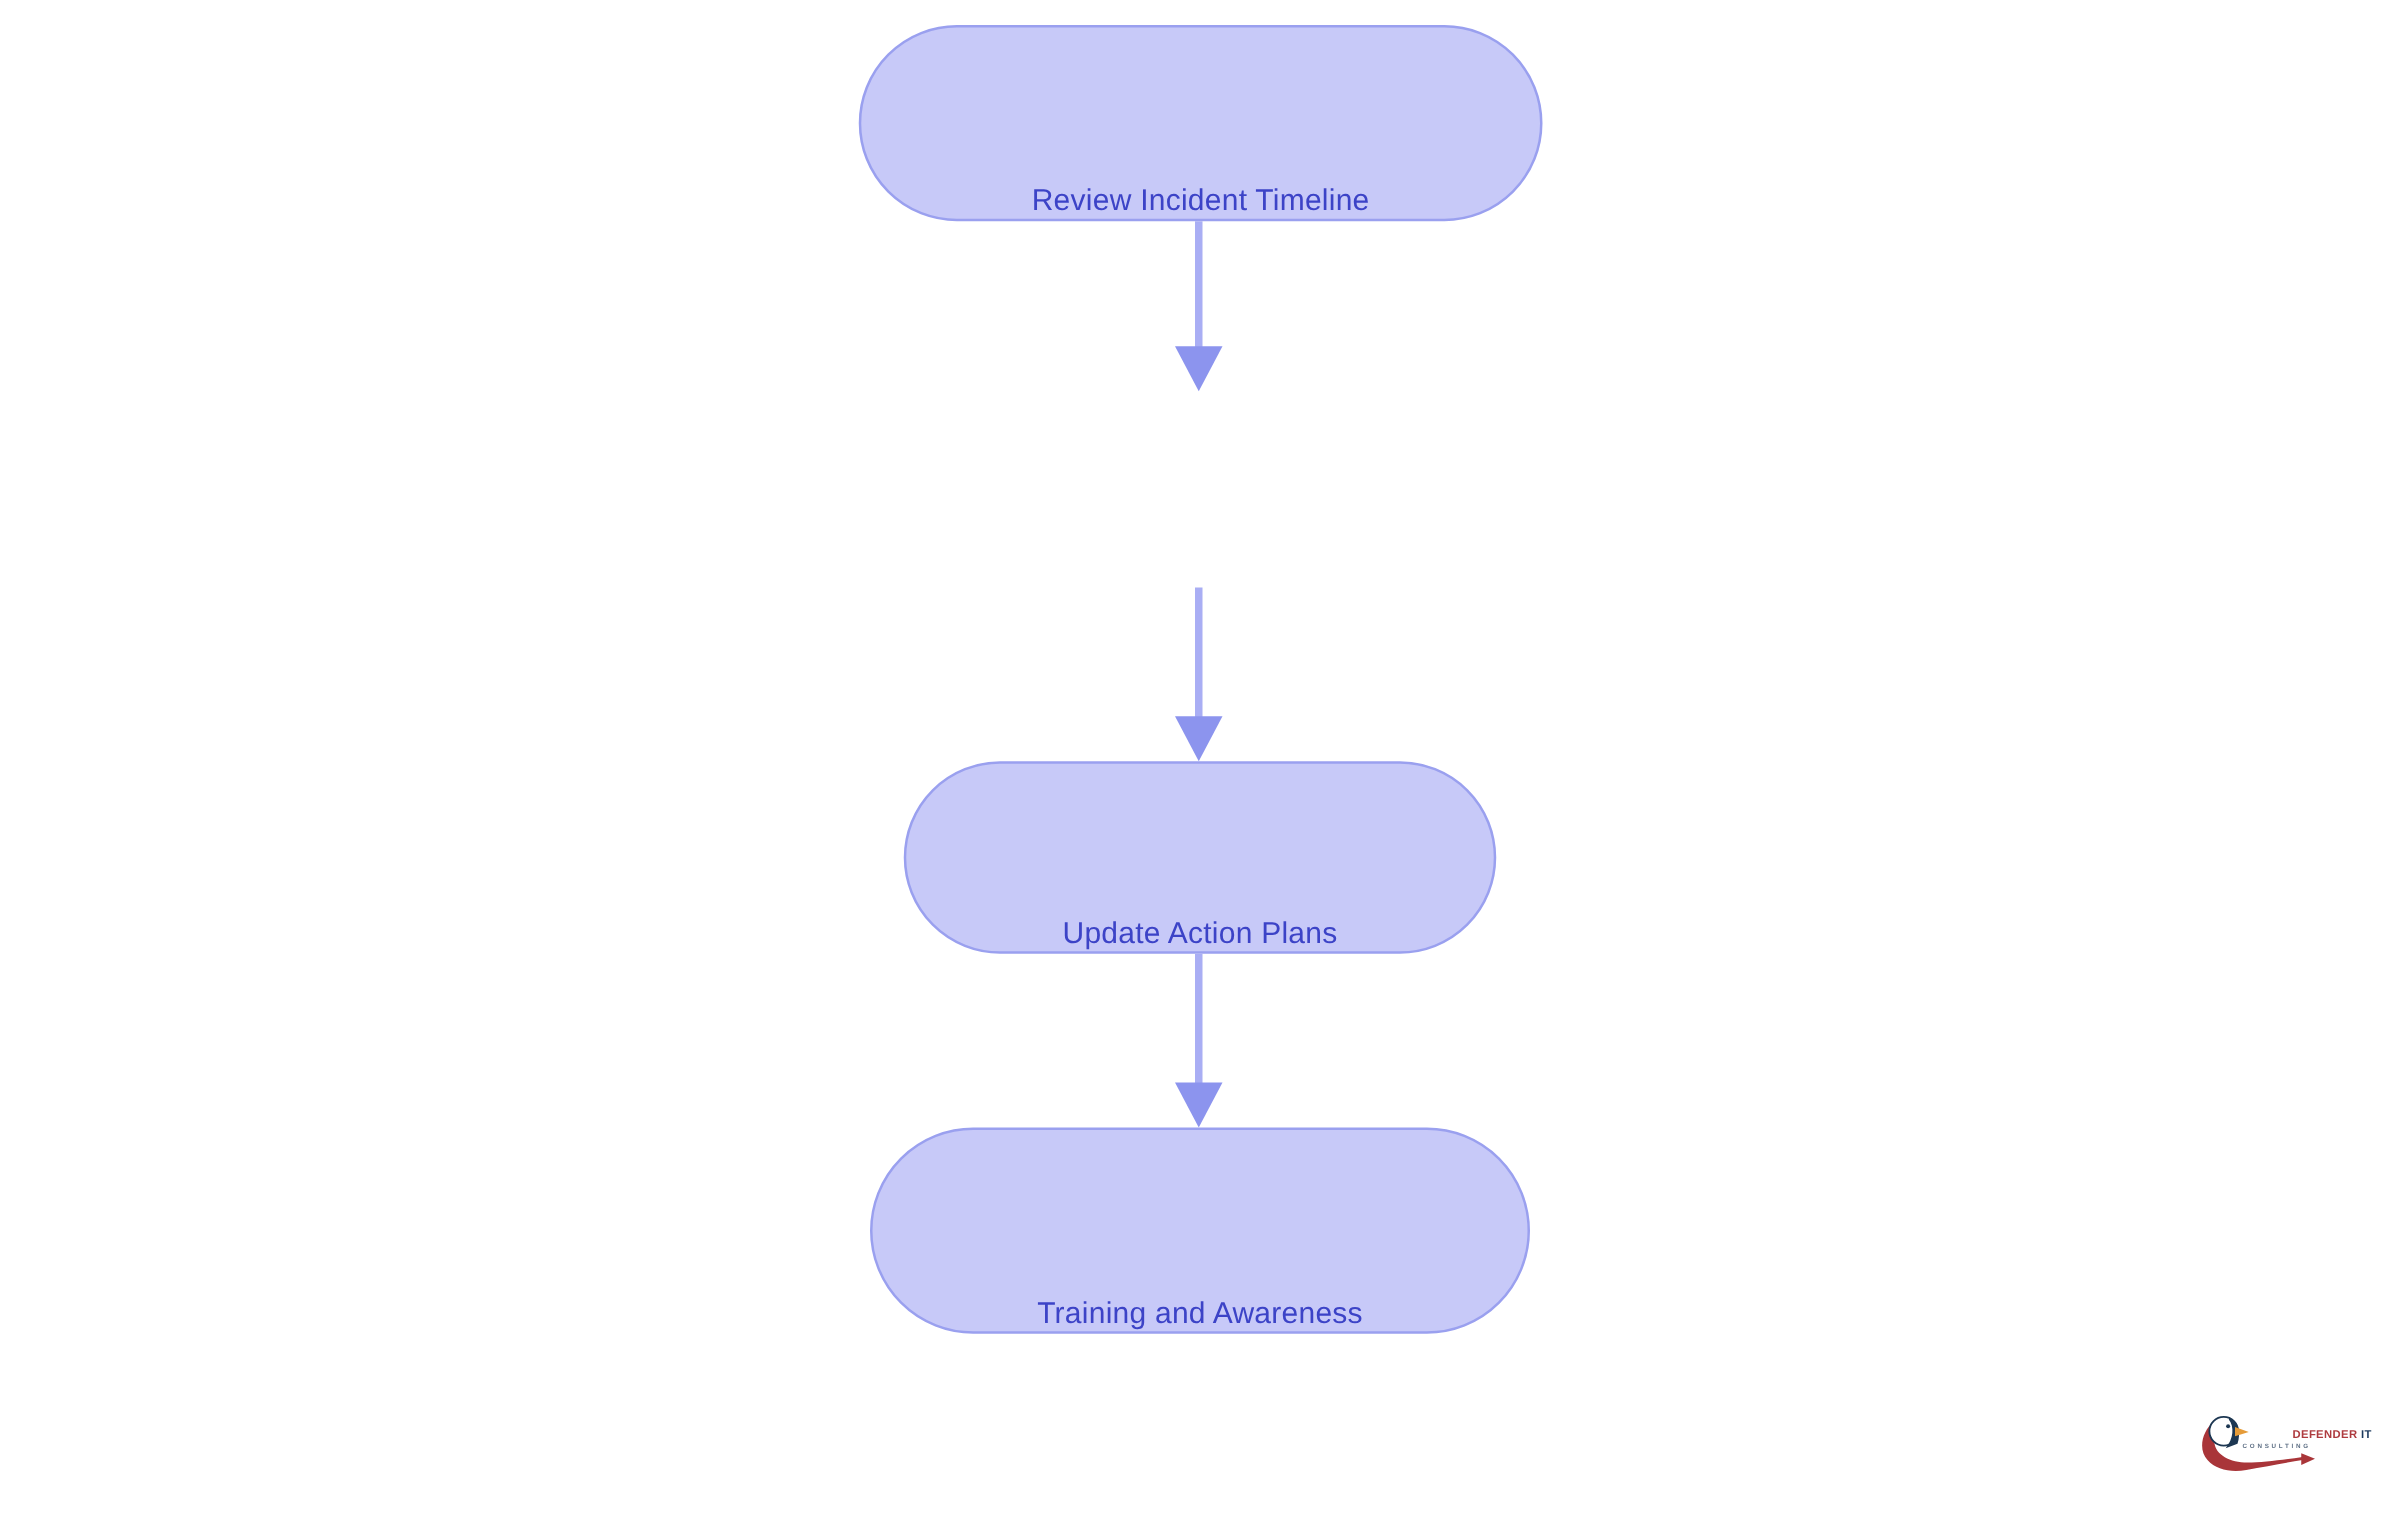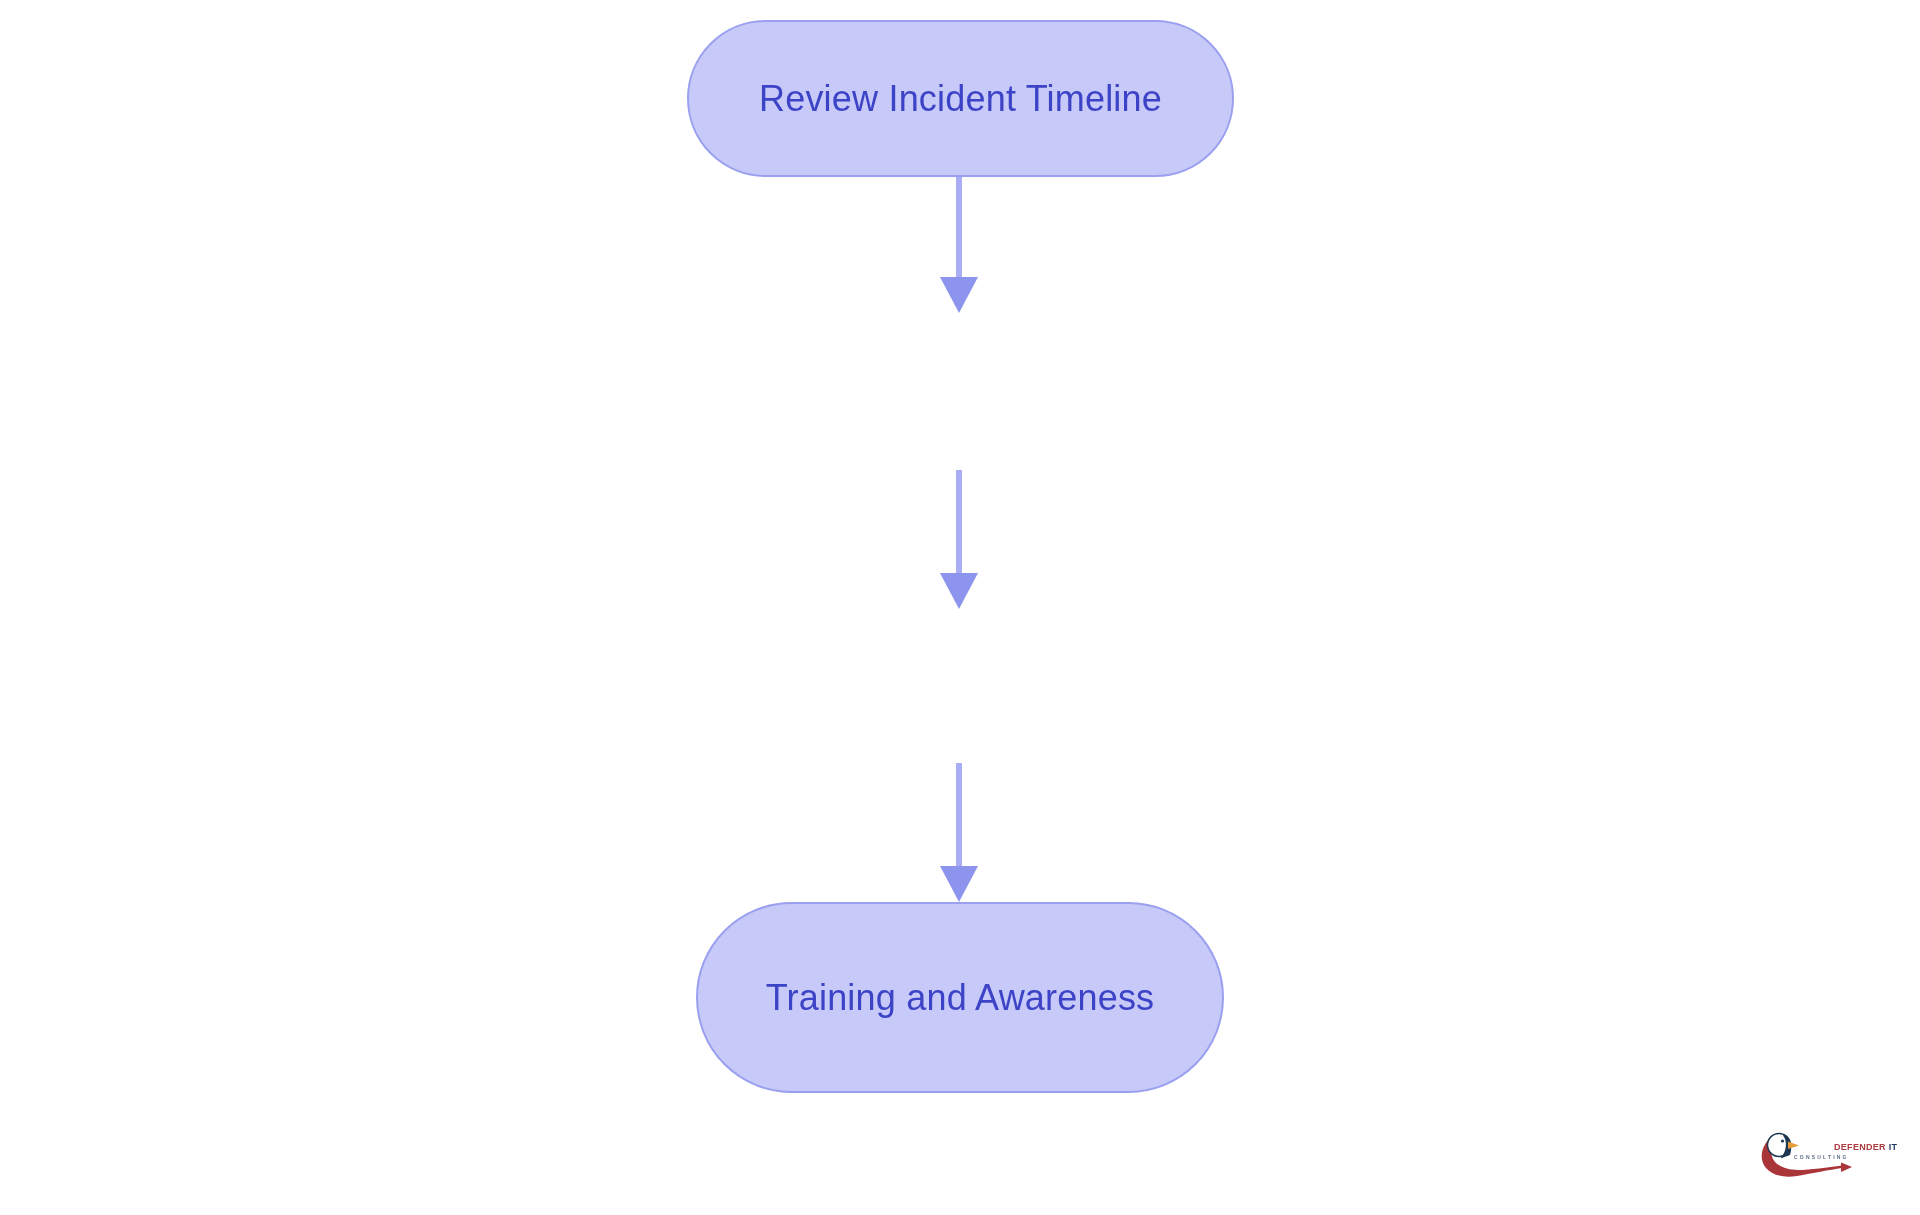--- a/index.html
+++ b/index.html
@@ -18,31 +18,31 @@
 
   
   .node {
     position: absolute;
     box-sizing: border-box;
     border-radius: 999px;
     background: var(--node-fill, #c7c9f8);
     border: 2px solid var(--node-border, #9aa0ef);
     color: var(--node-text, #3c43c7);
     display: flex;
-    align-items: center;
+    align-items: flex-end;
     justify-content: center;
-    font-size: 36px;
+    font-size: 24px;
     font-weight: 400;
     letter-spacing: 0.2px;
     white-space: nowrap;
   }
   .node-0 { left: 687px; top: 20px;  width: 547px; height: 157px; }
   .node-1 { left: 758px; top: 313px; width: 404px; height: 157px; }
   .node-2 { left: 723px; top: 609px; width: 474px; height: 154px; }
-  .node-3 { left: 696px; top: 902px; width: 528px; height: 191px; }
+  .node-3 { left: 696px; top: 902px; width: 528px; height: 165px; }
 
   
   .arrow {
     position: absolute;
     width: 40px;
   }
   .arrow-0 { left: 939px; top: 177px; height: 136px; }
   .arrow-1 { left: 939px; top: 470px; height: 139px; }
   .arrow-2 { left: 939px; top: 763px; height: 139px; }
   .arrow-line {
@@ -124,20 +124,23 @@
     <div class="arrow-line"></div>
     <div class="arrow-head"></div>
   </div>
 
 
   <div class="arrow arrow-1">
     <div class="arrow-line"></div>
     <div class="arrow-head"></div>
   </div>
 
+  <div class="node node-2">
+    <span>Update Action Plans</span>
+  </div>
 
   <div class="arrow arrow-2">
     <div class="arrow-line"></div>
     <div class="arrow-head"></div>
   </div>
 
   <div class="node node-3">
     <span>Training and Awareness</span>
   </div>
 

